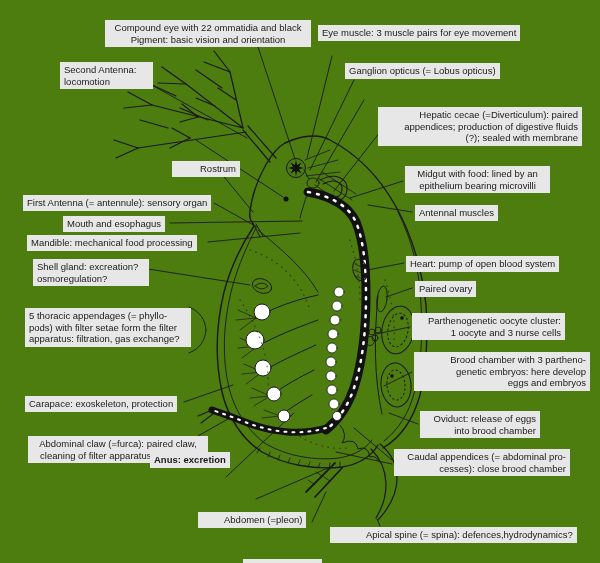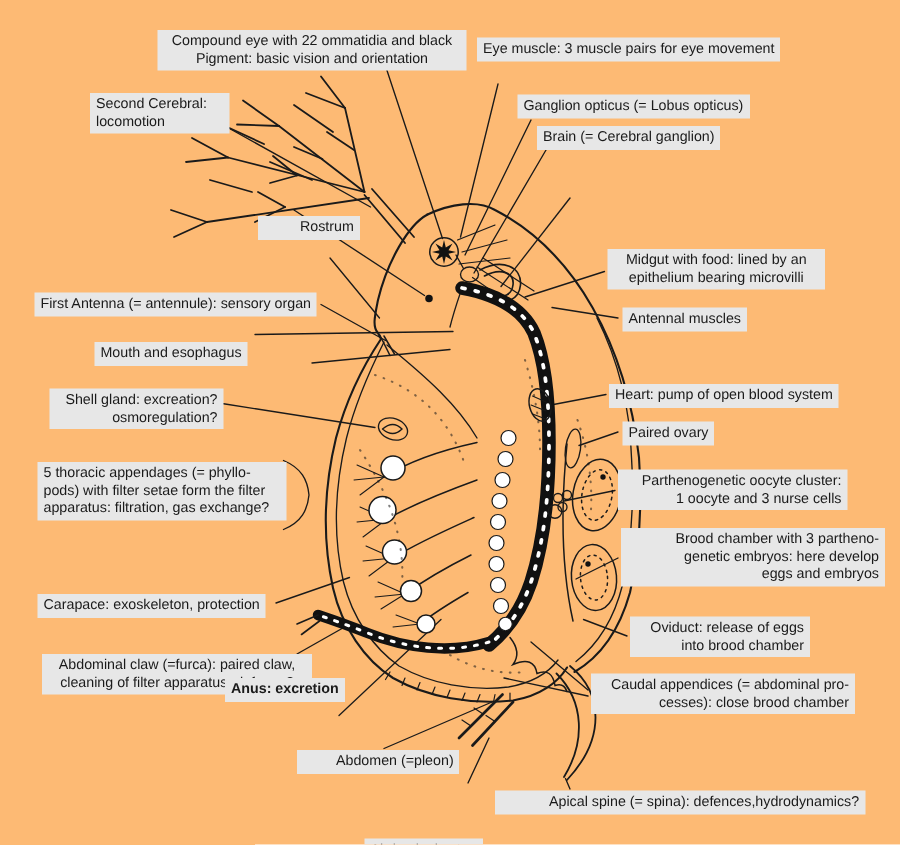--- a/index.html
+++ b/index.html
@@ -1,17 +1,17 @@
 <!DOCTYPE html>
 <html><head>
 <meta charset="utf-8">
 <style>
   html,body{margin:0;padding:0;background:#ffffff;}
   .stage{
-    position:relative;width:600px;height:563px;background:#fdba74;
+    position:relative;width:600px;height:563px;background:#4d7c0f;
     font-family:"Liberation Sans","DejaVu Sans",sans-serif;overflow:hidden;
   }
   .art-svg{position:absolute;left:0;top:0;}
   .label{
     position:absolute;
     background:#e7e7e7;
     color:#1a1a1a;
     font-size:9.5px;
     line-height:11.5px;
     padding:2px 4px;
@@ -256,47 +256,50 @@
         <path d="M 350,240 C 356,260 360,280 360,300"></path>
         <path d="M 290,430 C 310,445 330,450 350,448"></path>
         <path d="M 385,280 C 392,300 395,320 394,340"></path>
       </g>
     </g>
   </svg>
 
   <div class="label ta-c" style="left:105px;top:20px;width:198px;">Compound eye with 22 ommatidia and black
 Pigment: basic vision and orientation</div>
   <div class="label nw" style="left:318px;top:25px;">Eye muscle: 3 muscle pairs for eye movement</div>
-  <div class="label ta-l" style="left:60px;top:62px;width:85px;">Second Cerebral:
+  <div class="label ta-l" style="left:60px;top:62px;width:85px;">Second Antenna:
 locomotion</div>
   <div class="label nw" style="left:345px;top:63px;">Ganglion opticus (= Lobus opticus)</div>
-  <div class="label nw" style="left:358px;top:84px;">Brain (= Cerebral ganglion)</div>
-  <div class="label nw" style="left:172px;top:144px;padding-left:28px;">Rostrum</div>
+  <div class="label ta-r" style="left:378px;top:107px;width:196px;">Hepatic cecae (=Diverticulum): paired
+appendices; production of digestive fluids
+(?); sealed with membrane</div>
+  <div class="label nw" style="left:172px;top:161px;padding-left:28px;">Rostrum</div>
   <div class="label ta-c" style="left:405px;top:166px;width:137px;">Midgut with food: lined by an
 epithelium bearing microvilli</div>
   <div class="label nw" style="left:23px;top:195px;">First Antenna (= antennule): sensory organ</div>
   <div class="label nw" style="left:415px;top:205px;">Antennal muscles</div>
-  <div class="label nw" style="left:63px;top:216px;margin-top:12px;">Mouth and esophagus</div>
-  <div class="label ta-l" style="left:33px;top:259px;width:108px;text-align:right;">Shell gland: excreation?
+  <div class="label nw" style="left:63px;top:216px;">Mouth and esophagus</div>
+  <div class="label nw" style="left:27px;top:235px;">Mandible: mechanical food processing</div>
+  <div class="label ta-l" style="left:33px;top:259px;width:108px;">Shell gland: excreation?
 osmoregulation?</div>
   <div class="label nw" style="left:406px;top:256px;">Heart: pump of open blood system</div>
   <div class="label nw" style="left:415px;top:281px;text-align:center;">Paired ovary</div>
   <div class="label ta-l" style="left:25px;top:308px;width:158px;">5 thoracic appendages (= phyllo-
 pods) with filter setae form the filter
 apparatus: filtration, gas exchange?</div>
   <div class="label ta-r" style="left:412px;top:313px;width:145px;">Parthenogenetic oocyte cluster:
 1 oocyte and 3 nurse cells</div>
   <div class="label ta-r" style="left:414px;top:352px;width:148px;padding-left:24px;">Brood chamber with 3 partheno-
 genetic embryos: here develop
 eggs and embryos</div>
   <div class="label nw" style="left:25px;top:396px;">Carapace: exoskeleton, protection</div>
   <div class="label ta-r" style="left:420px;top:411px;width:112px;">Oviduct: release of eggs
 into brood chamber</div>
   <div class="label ta-c" style="left:28px;top:436px;width:172px;">Abdominal claw (=furca): paired claw,
 cleaning of filter apparatus, defence?</div>
   <div class="label ta-r" style="left:394px;top:449px;width:168px;">Caudal appendices (= abdominal pro-
 cesses): close brood chamber</div>
   <div class="label nw" style="left:150px;top:452px;font-weight:bold;">Anus: excretion</div>
-  <div class="label nw" style="left:198px;top:500px;padding-left:26px;">Abdomen (=pleon)</div>
+  <div class="label nw" style="left:198px;top:512px;padding-left:26px;">Abdomen (=pleon)</div>
   <div class="label nw" style="left:243px;top:523px;margin-top:36px;">Abdominal setae</div>
   <div class="label nw" style="left:330px;top:527px;padding-left:36px;">Apical spine (= spina): defences,hydrodynamics?</div>
 
 </div>
 
 </body></html>

